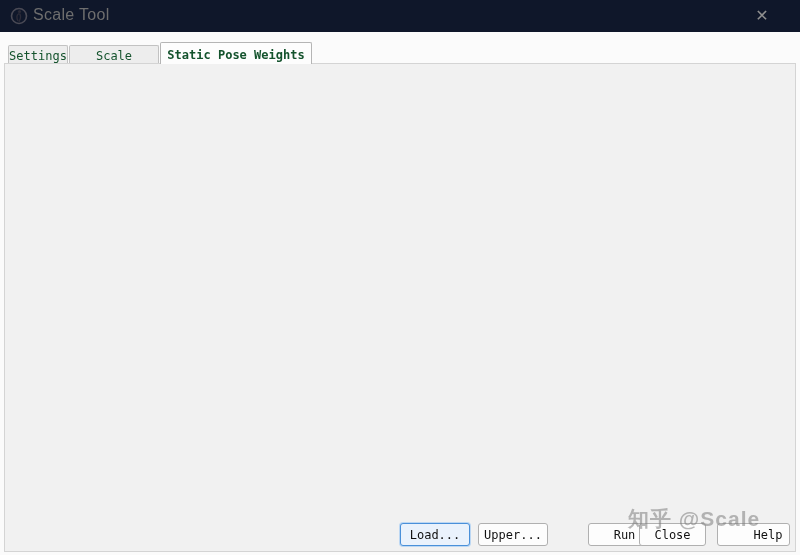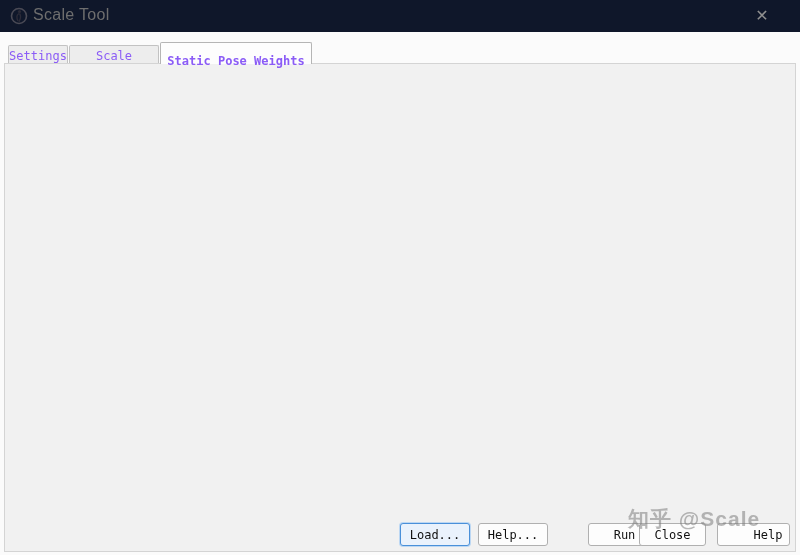--- a/index.html
+++ b/index.html
@@ -10,23 +10,23 @@
   }
   
   .titlebar { position:absolute; left:0; top:0; width:800px; height:32px; background:#0f172a; }
   .app-icon { position:absolute; left:10px; top:7px; width:18px; height:18px; }
   .title { position:absolute; left:33px; top:6px; font-family:"Liberation Sans",sans-serif;
            font-size:16px; color:#6e6e6e; letter-spacing:.3px; }
   .close-x { position:absolute; left:750px; top:4px; width:24px; height:24px; text-align:center;
              line-height:24px; font-size:16px; color:#8f8f8f; cursor:pointer; font-family:"Liberation Sans",sans-serif; }
   
   .tab { position:absolute; border:1px solid #c2c2c2; border-bottom:none; background:#ededed;
-         font-size:12px; text-align:center; color:#8b5cf6; padding-top:3px; height:19px; top:45px;
+         font-size:12px; text-align:center; color:#14532d; padding-top:3px; height:19px; top:45px;
          border-radius:2px 2px 0 0; }
-  .tab.active { background:#fdfdfd; top:42px; height:22px; padding-top:11px; z-index:3;
+  .tab.active { background:#fdfdfd; top:42px; height:22px; padding-top:5px; z-index:3;
                 border-color:#b5b5b5; font-weight:bold; }
   #tab-settings { left:8px;  width:60px; }
   #tab-scale-factors { left:69px; width:90px; }
   #tab-static-pose { left:160px; width:152px; }
   
   .panel { position:absolute; left:4px; top:63px; width:792px; height:489px;
            background:#f1f1f1; border:1px solid #d4d4d4; z-index:1; }
   
   .lbl { position:absolute; font-size:12px; }
   .lbl.dim { color:#9c9c9c; }
@@ -287,18 +287,18 @@
         <div class="cell c-val">0.0</div>
         <div class="cell c-wt">0.0</div>
       </div>
     </div>
   <div class="scrolltrack">
     <div class="scrollthumb" style="top:46px; height:50px;"></div>
   </div>
 </div>
 
 <div class="btn focused" id="btn-load">Load...</div>
-<div class="btn" id="btn-save">Help...</div>
+<div class="btn" id="btn-save">Upper...</div>
 <div class="btn" id="btn-run">Run</div>
 <div class="btn" id="btn-close">Close</div>
 <div class="btn" id="btn-help">Help</div>
 
 <div class="watermark">知乎 @Scale</div>
 
 </body></html>

